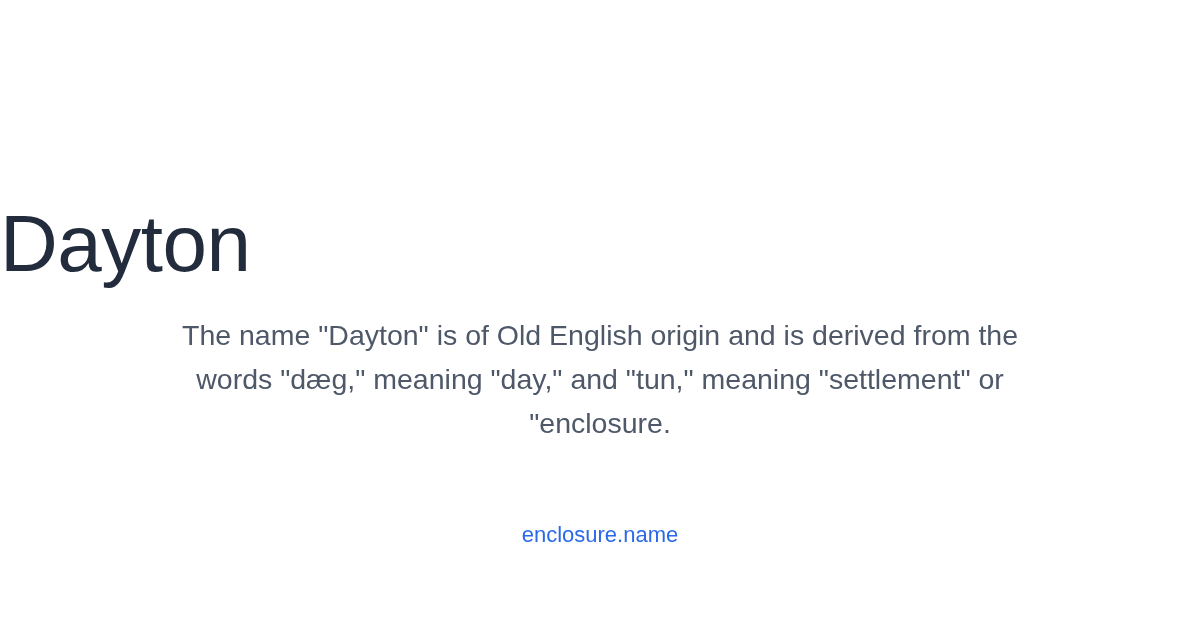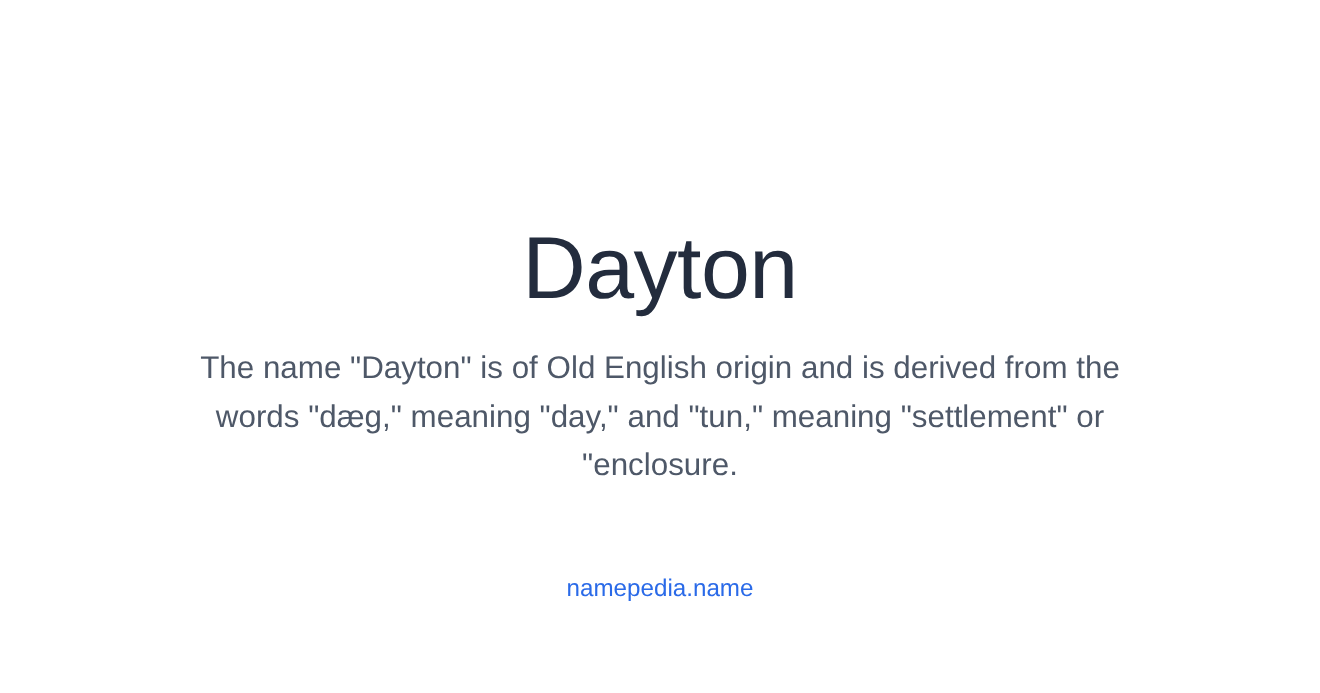--- a/index.html
+++ b/index.html
@@ -24,21 +24,21 @@
     align-items: center;
     position: relative;
   }
 
   .name-title {
     margin: 0;
     position: absolute;
     top: 196px;
     left: 0;
     right: 0;
-    text-align: center;
+    text-align: left;
     font-size: 80px;
     line-height: 96px;
     font-weight: 400;
     letter-spacing: -0.5px;
     color: #232c3d;
     white-space: nowrap;
   }
 
   .description {
     margin: 0;
@@ -69,15 +69,15 @@
 </style>
 </head>
 <body>
 
 <div class="card">
 
   <h1 class="name-title">Dayton</h1>
 
   <p class="description">The name "Dayton" is of Old English origin and is derived from the words "dæg," meaning "day," and "tun," meaning "settlement" or "enclosure.</p>
 
-  <span class="site-link">namepedia.name</span>
+  <span class="site-link">enclosure.name</span>
 
 </div>
 
 </body></html>

